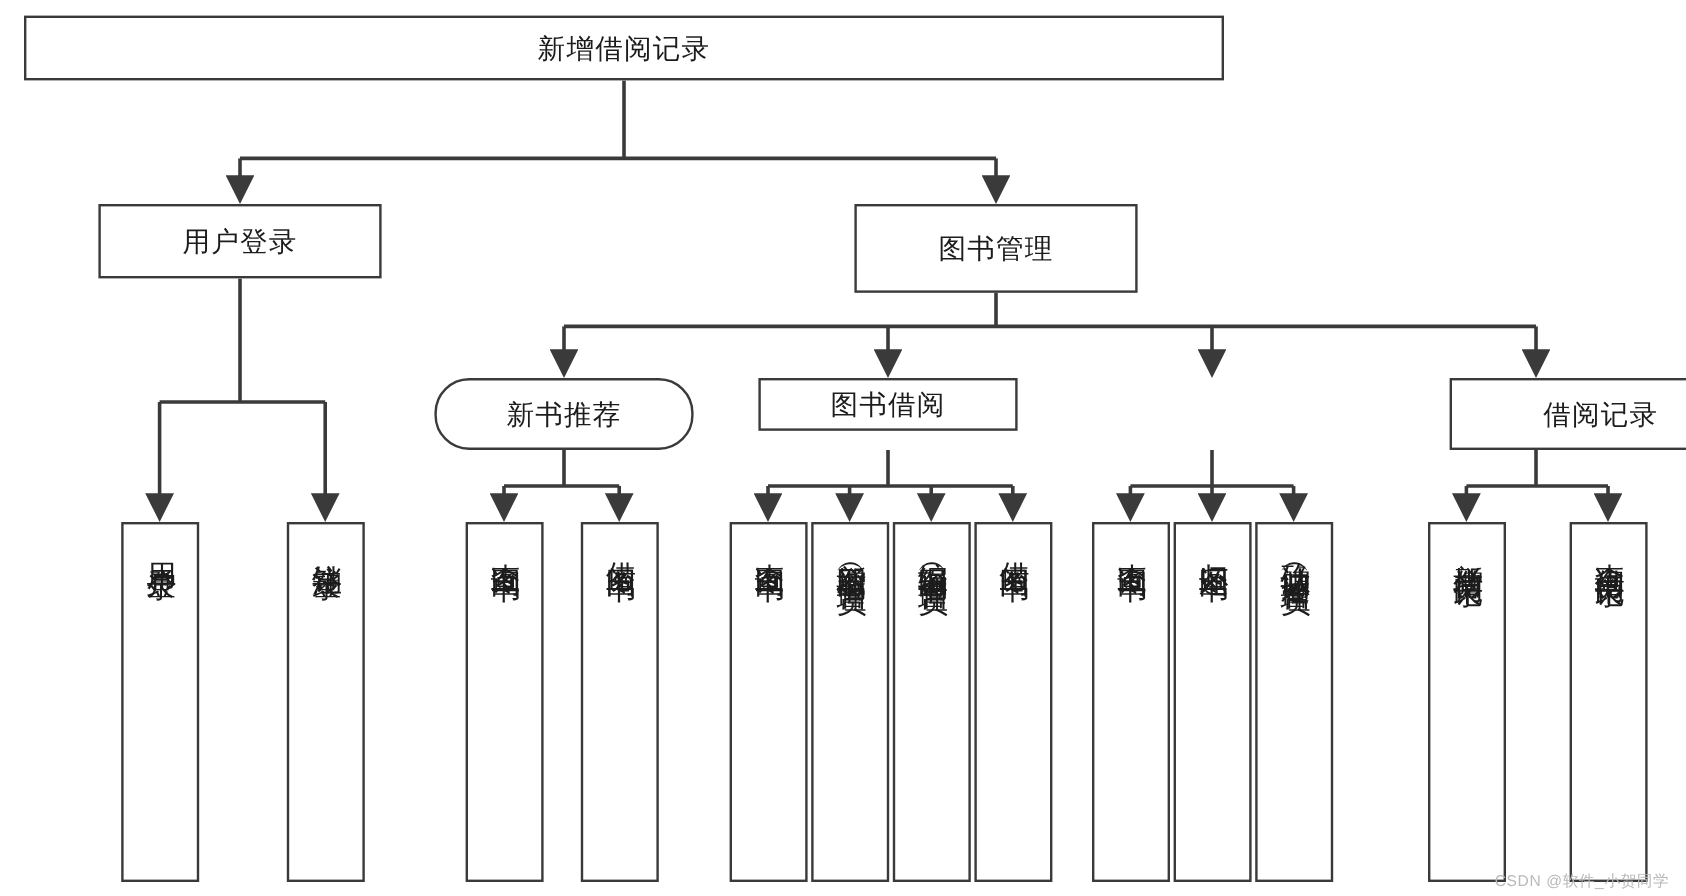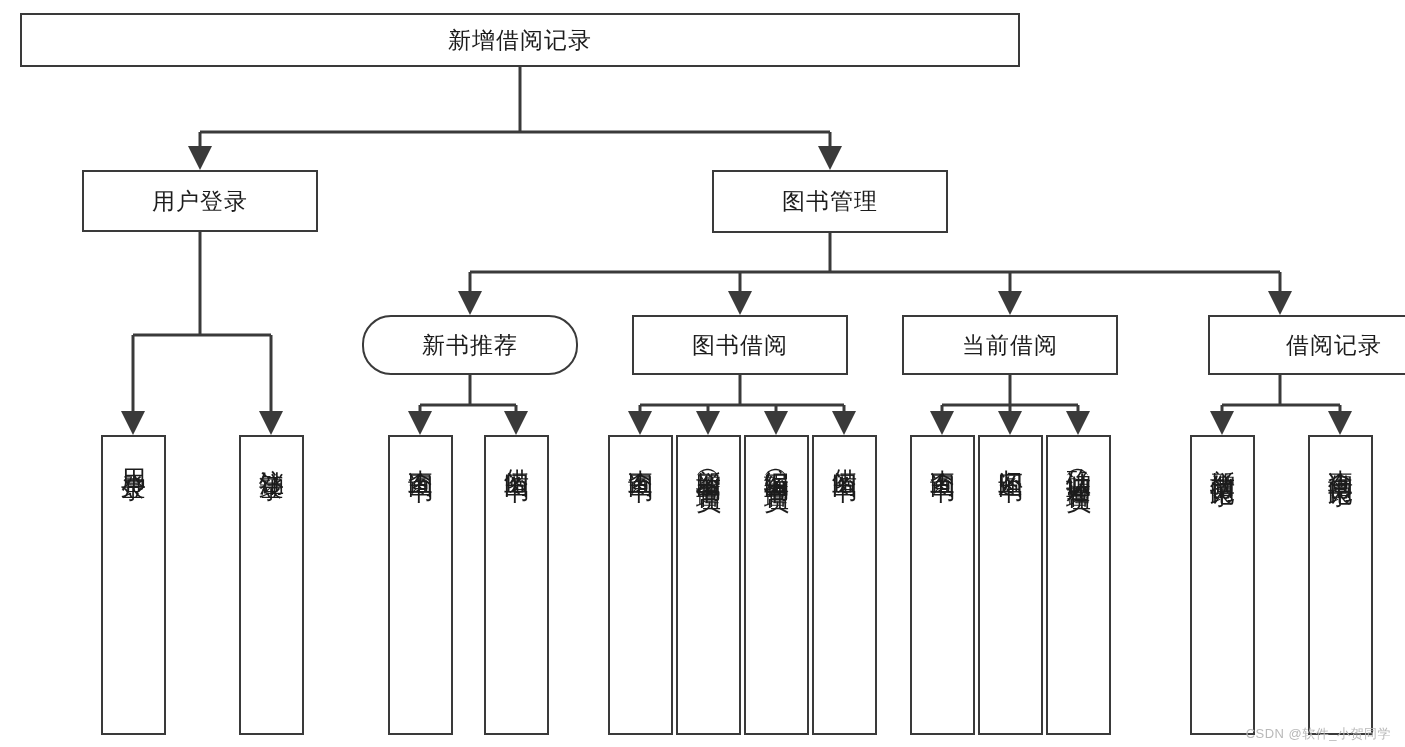--- a/index.html
+++ b/index.html
@@ -118,32 +118,29 @@
     </g>
   </svg>
 
   <div class="node horizontal" style="left:20px; top:13px; width:1000px; height:54px;">
     <span>新增借阅记录</span>
   </div>
 
   <div class="node horizontal" style="left:82px; top:170px; width:236px; height:62px;">
     <span>用户登录</span>
   </div>
-  <div class="node horizontal" style="left:712px; top:170px; width:236px; height:63px;">
+  <div class="node horizontal" style="left:712px; top:170px; width:236px; height:74px;">
     <span>图书管理</span>
   </div>
 
   <div class="node horizontal" style="left:362px; top:315px; width:216px; height:60px;border-radius:29px;">
     <span>新书推荐</span>
   </div>
-  <div class="node horizontal" style="left:632px; top:315px; width:216px; height:60px;">
+  <div class="node horizontal" style="left:632px; top:315px; width:216px; height:44px;">
     <span>图书借阅</span>
-  </div>
-  <div class="node horizontal" style="left:902px; top:315px; width:216px; height:60px;">
-    <span>当前借阅</span>
   </div>
   <div class="node horizontal" style="left:1208px; top:315px; width:252px; height:60px;">
     <span>借阅记录</span>
   </div>
 
   <div class="node vertical" style="left:101px; top:435px; width:65px; height:300px;">
     <span class="vlabel">用户登录</span>
   </div>
   <div class="node vertical" style="left:239px; top:435px; width:65px; height:300px;">
     <span class="vlabel">注销登录</span>

